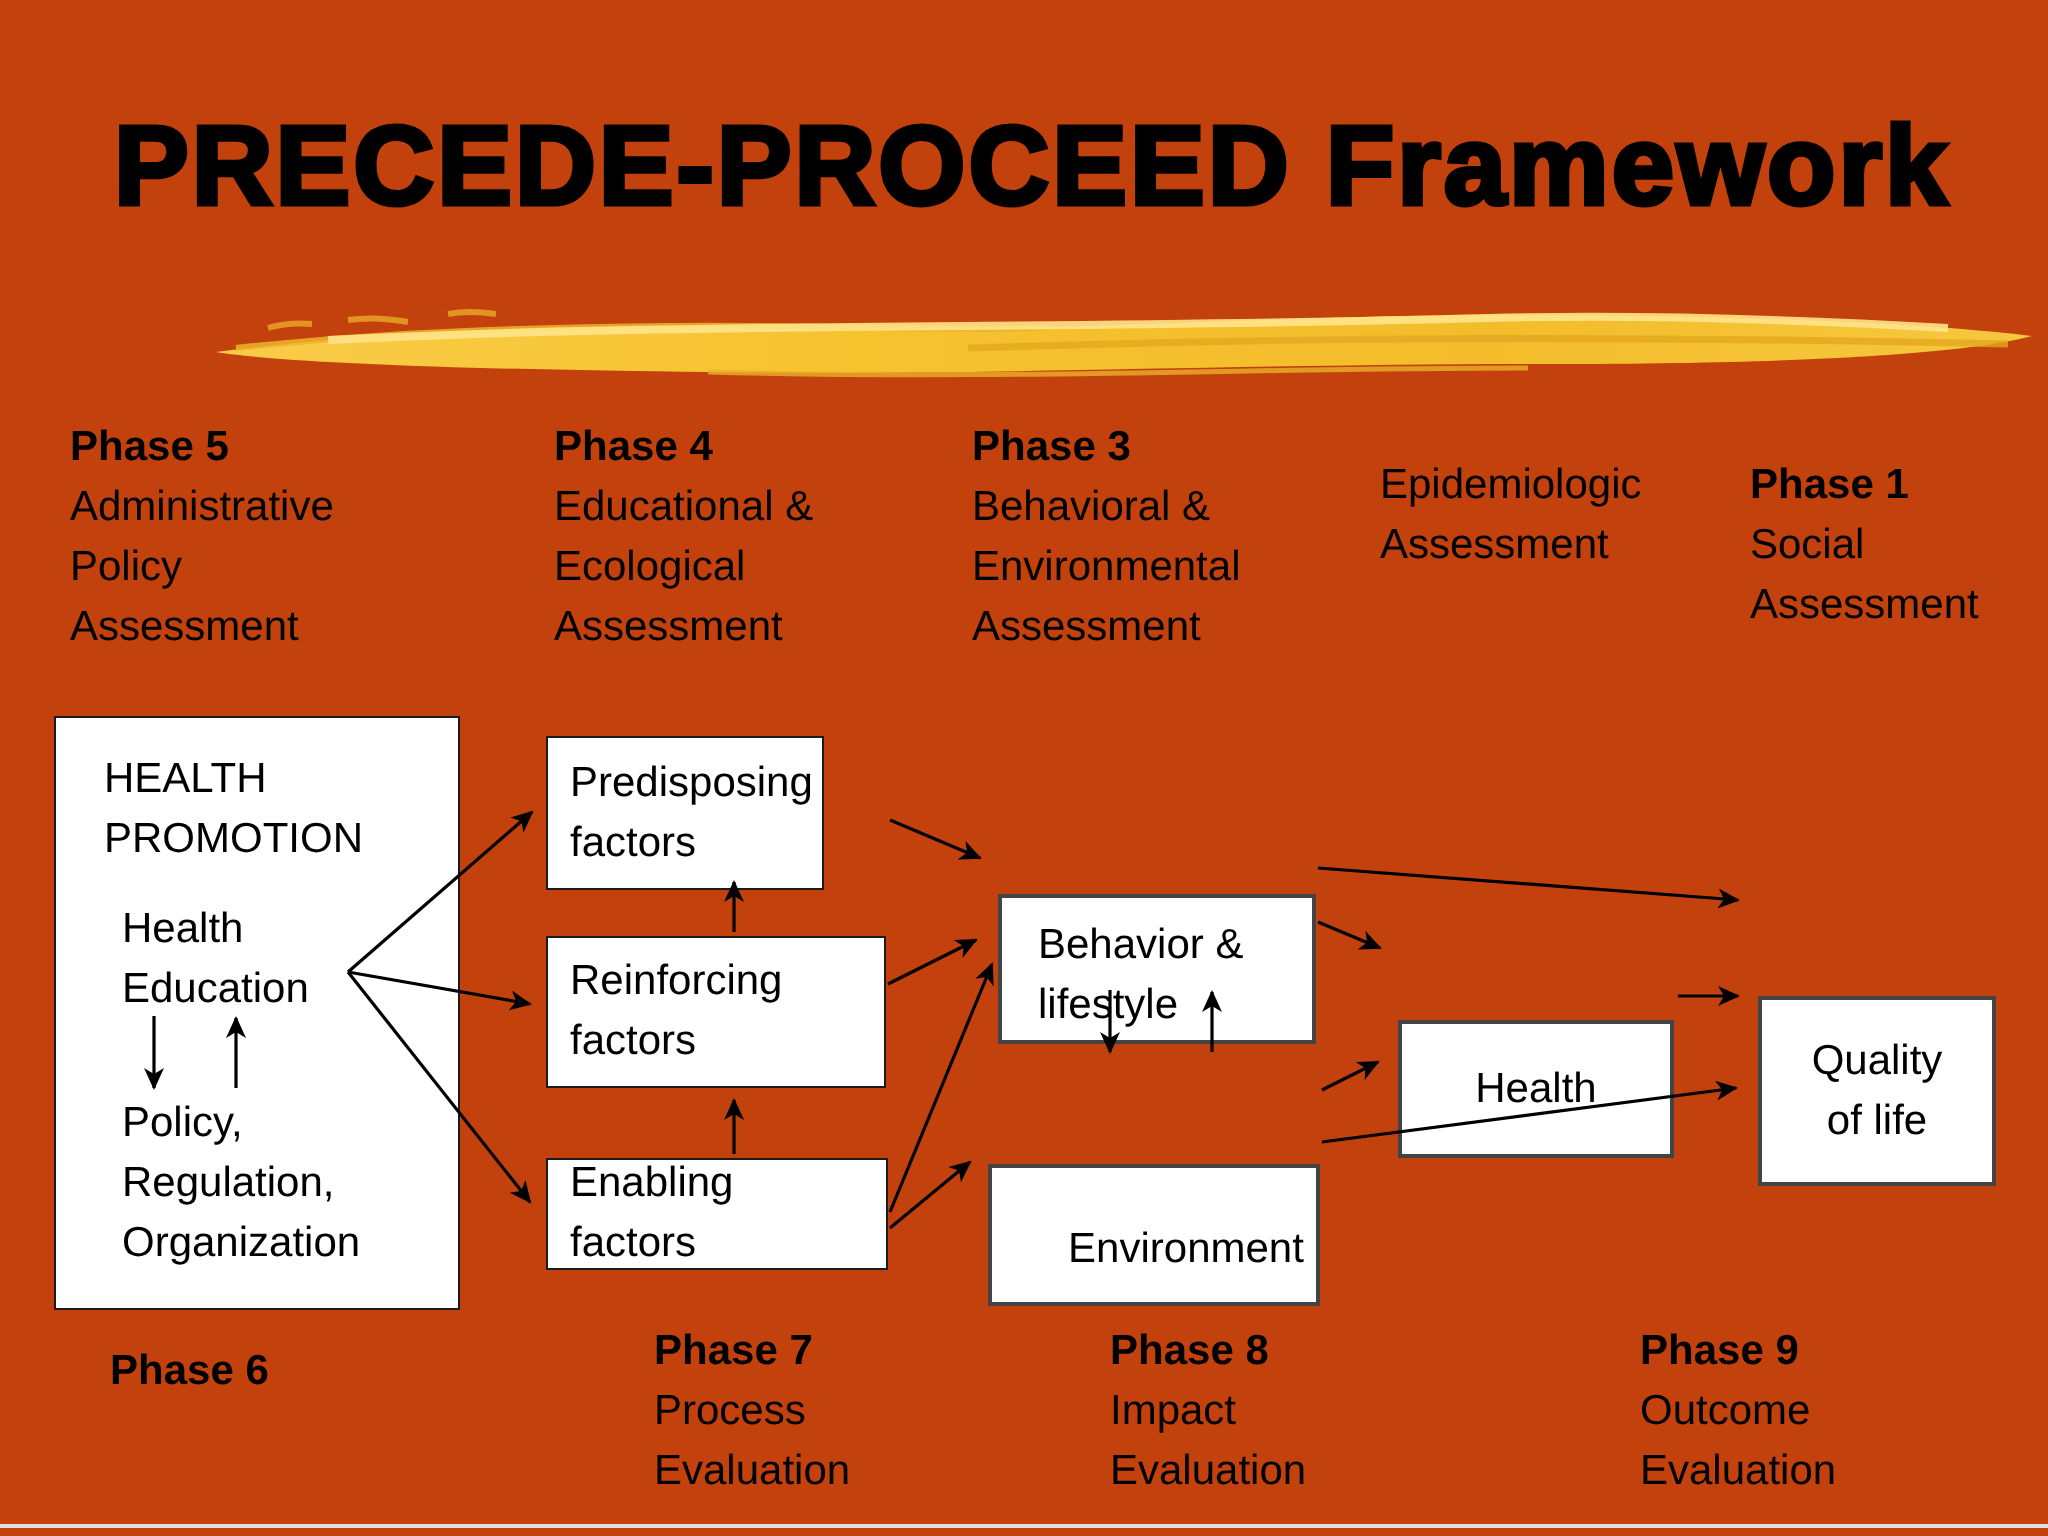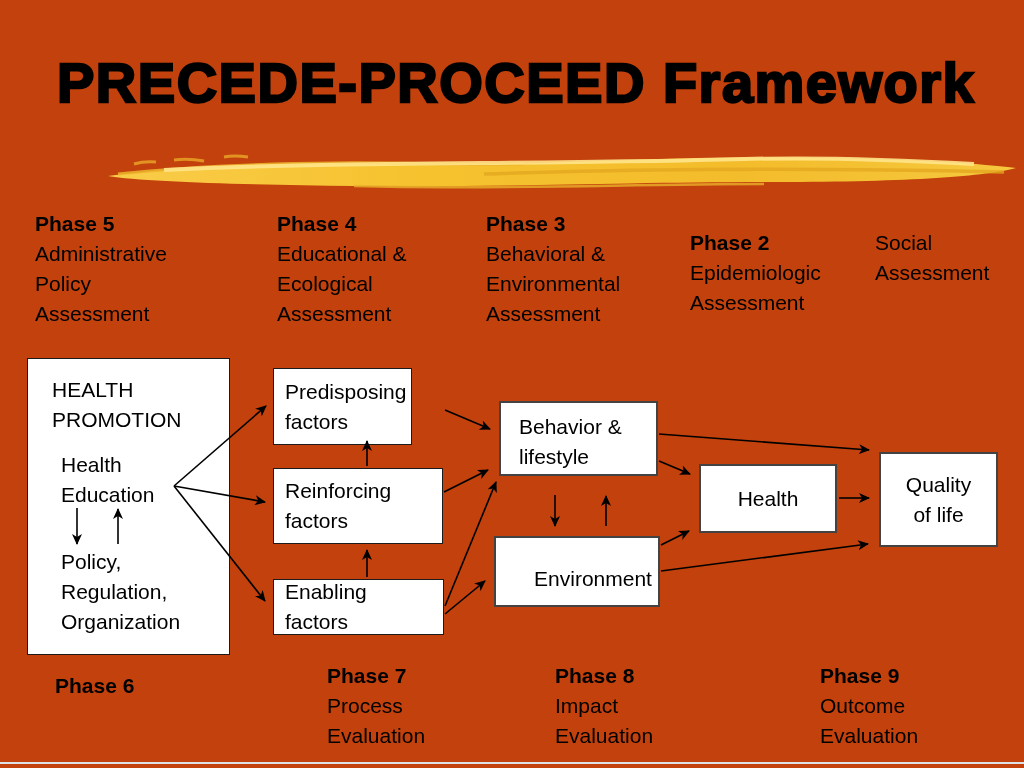--- a/index.html
+++ b/index.html
@@ -17,21 +17,21 @@
   }
 
   
   .phase { font-size:21px; line-height:30px; }
   .phase-name { font-weight:bold; }
   .pre { white-space:pre-line; }
 
   
   .dbox { position:absolute; background:#fff; border:1.5px solid #1b1b1b;
           font-size:21px; line-height:30px; }
-  .dbox.thick { border:2px solid #434343; }
+  .dbox.thick { border:2px solid #434343;margin-top:46px; }
   .factor { display:flex; flex-direction:column; justify-content:center; padding-left:11px; }
   .center { display:flex; flex-direction:column; justify-content:center; align-items:center; text-align:center; }
 
   #arrow-layer { position:absolute; left:0; top:0; width:1024px; height:768px; pointer-events:none; }
   #brush { position:absolute; left:104px; top:140px; }
   #bottom-rule { position:absolute; left:0; top:762px; width:1024px; height:2px; }
 </style>
 </head>
 <body>
 
@@ -69,25 +69,25 @@
 Ecological
 Assessment</div>
   </div>
   <div class="abs phase" style="left:486px; top:209px;">
     <div class="phase-name">Phase 3</div>
     <div class="pre">Behavioral &amp;
 Environmental
 Assessment</div>
   </div>
   <div class="abs phase" style="left:690px; top:228px;">
-    <div class="phase-name">Phase 2</div>
     <div class="pre">Epidemiologic
 Assessment</div>
   </div>
   <div class="abs phase" style="left:875px; top:228px;">
+    <div class="phase-name">Phase 1</div>
     <div class="pre">Social
 Assessment</div>
   </div>
 
   <div class="dbox" style="left:27px; top:358px; width:203px; height:297px;">
     <div class="abs pre" style="left:24px; top:16px;">HEALTH
 PROMOTION</div>
     <div class="abs pre" style="left:33px; top:91px;">Health
 Education</div>
     <div class="abs pre" style="left:33px; top:188px;">Policy,

